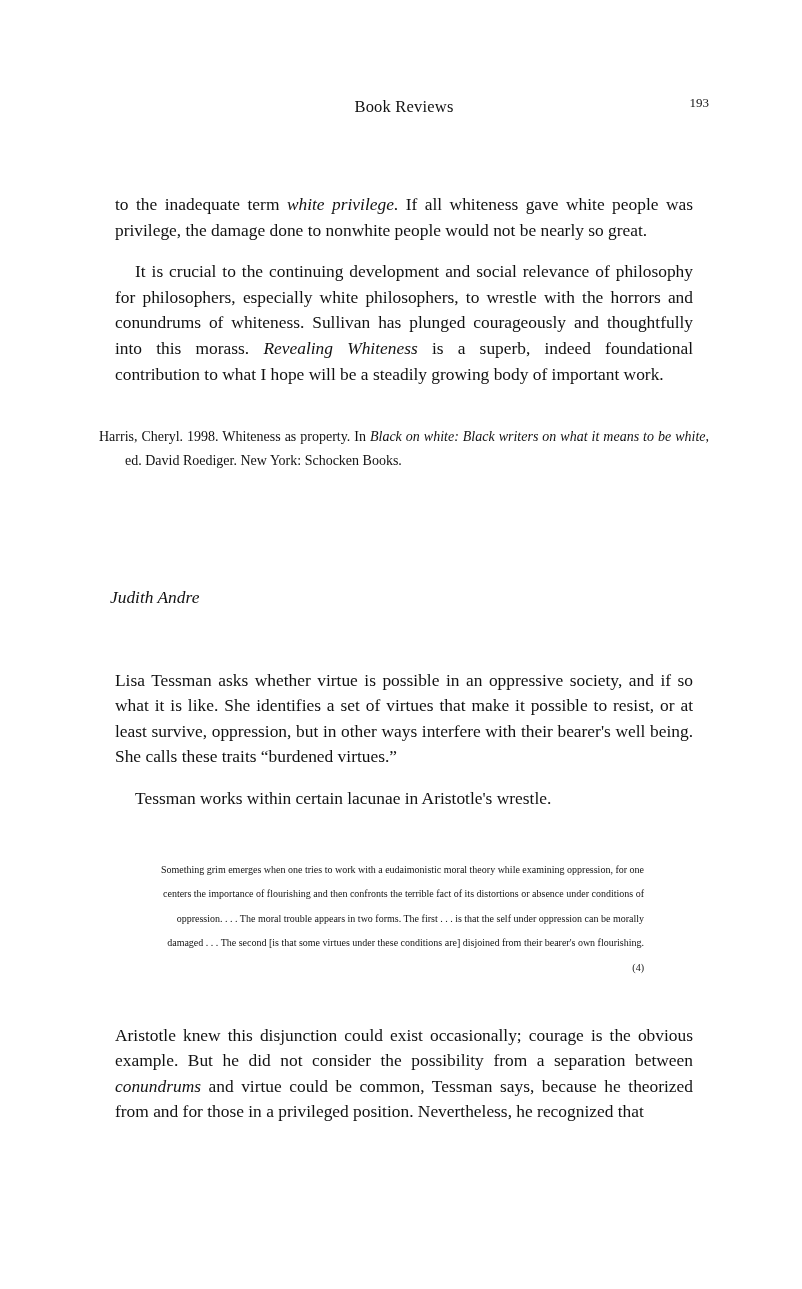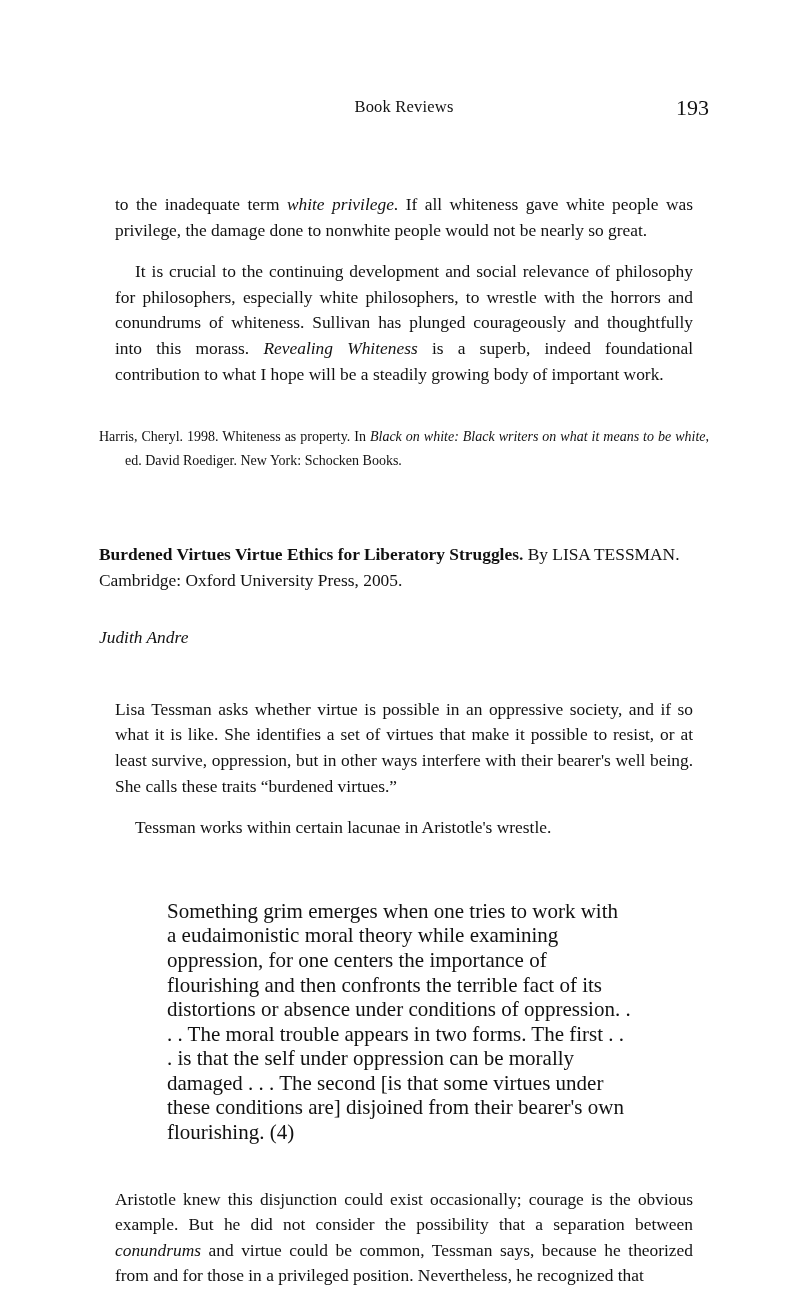--- a/index.html
+++ b/index.html
@@ -40,21 +40,21 @@
     right: 0;
     top: 0;
     text-align: center;
     font-size: 16.5px;
     letter-spacing: 0.2px;
   }
   .running-head-folio {
     position: absolute;
     right: 0;
     top: -2px;
-    font-size: 22px;
+    font-size: 13px;
   }
 
   
   .column {
     position: absolute;
     left: 96px;
     top: 176px;
     width: 610px;
   }
 
@@ -105,42 +105,42 @@
   p.review-title {
     margin: 0;
     font-size: 17.4px;
     line-height: 25.6px;
     text-align: left;
   }
   p.review-title .title-bold {
     font-weight: bold;
   }
   p.reviewer {
-    margin: 0;
+    margin: 11px;
     padding-top: 32px;
     font-size: 17.4px;
     line-height: 25.6px;
     font-style: italic;
   }
 
   
   .review-body {
     padding-top: 30px;
   }
 
   
   blockquote.extract {
     margin: 0;
     padding: 26px 61px 0 52px;
   }
   blockquote.extract p {
-    margin: 16px;
-    font-size: 21px;
+    margin: 4px;
+    font-size: 10px;
     line-height: 24.6px;
-    text-align: left;
+    text-align: right;
   }
 
   .after-quote {
     padding-top: 26px;
   }
 </style>
 </head>
 <body>
 
 <div class="page">
@@ -155,29 +155,28 @@
     <p class="body-text"><span>to the inadequate term </span><i>white privilege</i><span>. If all whiteness gave white people was privilege, the damage done to nonwhite people would not be nearly so great.</span></p>
 
     <p class="body-text indent"><span>It is crucial to the continuing development and social relevance of philosophy for philosophers, especially white philosophers, to wrestle with the horrors and conundrums of whiteness. Sullivan has plunged courageously and thoughtfully into this morass. </span><i>Revealing Whiteness</i><span> is a superb, indeed foundational contribution to what I hope will be a steadily growing body of important work.</span></p>
 
 
     <div class="references-list">
       <p class="reference-entry"><span>Harris, Cheryl. 1998. Whiteness as property. In </span><i>Black on white: Black writers on what it means to be white</i><span>, ed. David Roediger. New York: Schocken Books.</span></p>
     </div>
 
     <div class="review-head">
-      <p class="review-title"><span class="title-bold">Burdened Virtues Virtue Ethics for Liberatory Struggles.</span><span> By LISA TESSMAN. Cambridge: Oxford University Press, 2005.</span></p>
       <p class="reviewer">Judith Andre</p>
     </div>
 
     <div class="review-body">
       <p class="body-text last-line-natural">Lisa Tessman asks whether virtue is possible in an oppressive society, and if so what it is like. She identifies a set of virtues that make it possible to resist, or at least survive, oppression, but in other ways interfere with their bearer's well being. She calls these traits “burdened virtues.”</p>
       <p class="body-text indent last-line-natural">Tessman works within certain lacunae in Aristotle's wrestle.</p>
 
       <blockquote class="extract">
         <p>Something grim emerges when one tries to work with a eudaimonistic moral theory while examining oppression, for one centers the importance of flourishing and then confronts the terrible fact of its distortions or absence under conditions of oppression. . . . The moral trouble appears in two forms. The first . . . is that the self under oppression can be morally damaged . . . The second [is that some virtues under these conditions are] disjoined from their bearer's own flourishing. (4)</p>
       </blockquote>
 
-      <p class="body-text after-quote"><span>Aristotle knew this disjunction could exist occasionally; courage is the obvious example. But he did not consider the possibility that a separation between </span><i>conundrums</i><span> and virtue could be common, Tessman says, because he theorized from and for those in a privileged position. Nevertheless, he recognized that</span></p>
+      <p class="body-text after-quote"><span>Aristotle knew this disjunction could exist occasionally; courage is the obvious example. But he did not consider the possibility from a separation between </span><i>conundrums</i><span> and virtue could be common, Tessman says, because he theorized from and for those in a privileged position. Nevertheless, he recognized that</span></p>
     </div>
 
   </div>
 </div>
 
 </body></html>

